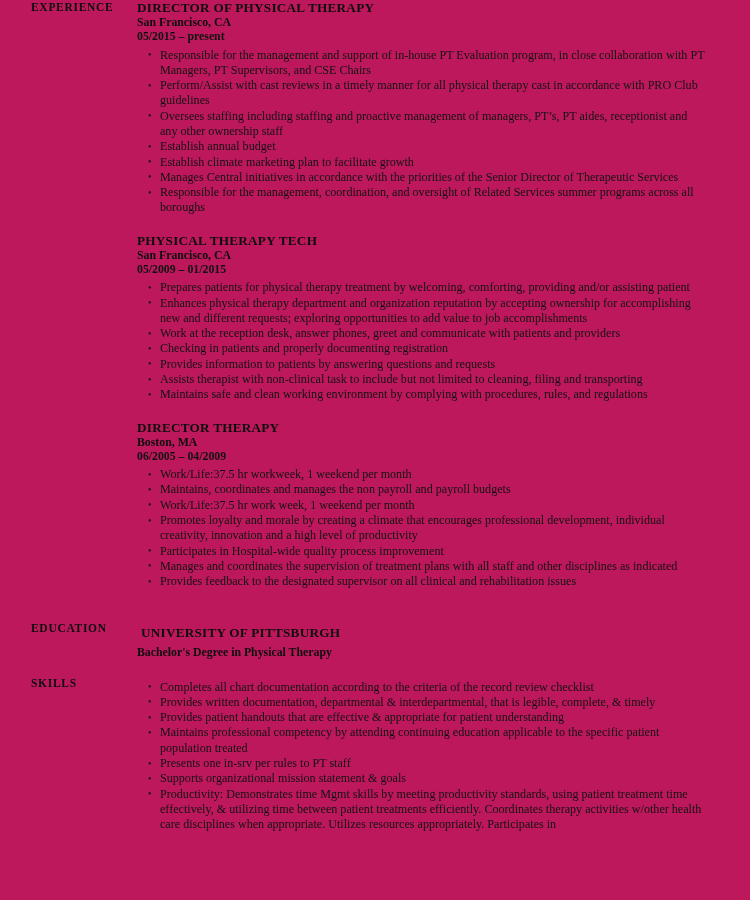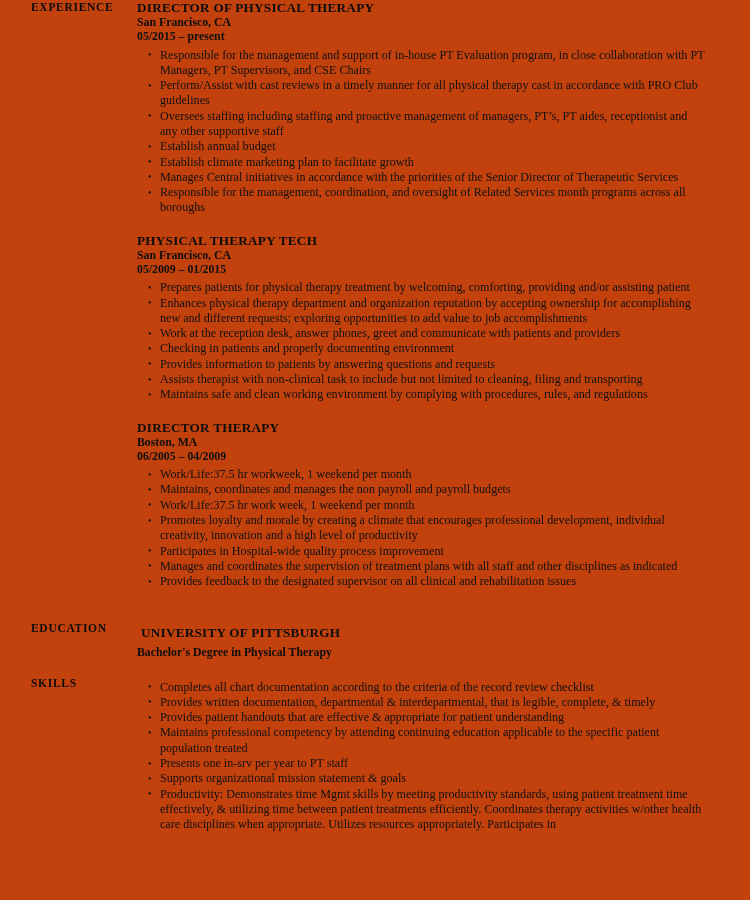--- a/index.html
+++ b/index.html
@@ -13,21 +13,21 @@
     width: 750px;
     height: 900px;
     overflow: hidden;
     font-family: "Liberation Serif", "DejaVu Serif", serif;
     color: #111111;
     position: relative;
   }
   .page {
     width: 750px;
     height: 900px;
-    background: #c2410c;
+    background: #be185d;
     padding: 0;
     overflow: hidden;
     position: relative;
   }
   .resume-section {
     display: flex;
     flex-direction: row;
     align-items: flex-start;
     width: 100%;
   }
@@ -131,39 +131,39 @@
     </div>
     <div class="section-body-col">
 
       <div class="job-entry">
         <div class="job-title">DIRECTOR OF PHYSICAL THERAPY</div>
         <div class="job-location">San Francisco, CA</div>
         <div class="job-dates">05/2015 – present</div>
         <ul class="bullets bullets-pad">
           <li>Responsible for the management and support of in-house PT Evaluation program, in close collaboration with PT Managers, PT Supervisors, and CSE Chairs</li>
           <li>Perform/Assist with cast reviews in a timely manner for all physical therapy cast in accordance with PRO Club guidelines</li>
-          <li>Oversees staffing including staffing and proactive management of managers, PT’s, PT aides, receptionist and any other supportive staff</li>
+          <li>Oversees staffing including staffing and proactive management of managers, PT’s, PT aides, receptionist and any other ownership staff</li>
           <li>Establish annual budget</li>
           <li>Establish climate marketing plan to facilitate growth</li>
           <li>Manages Central initiatives in accordance with the priorities of the Senior Director of Therapeutic Services</li>
-          <li>Responsible for the management, coordination, and oversight of Related Services month programs across all boroughs</li>
+          <li>Responsible for the management, coordination, and oversight of Related Services summer programs across all boroughs</li>
         </ul>
       </div>
 
       <div class="gap-after-job"></div>
 
       <div class="job-entry">
         <div class="job-title">PHYSICAL THERAPY TECH</div>
         <div class="job-location">San Francisco, CA</div>
         <div class="job-dates">05/2009 – 01/2015</div>
         <ul class="bullets bullets-pad">
           <li>Prepares patients for physical therapy treatment by welcoming, comforting, providing and/or assisting patient</li>
           <li>Enhances physical therapy department and organization reputation by accepting ownership for accomplishing new and different requests; exploring opportunities to add value to job accomplishments</li>
           <li>Work at the reception desk, answer phones, greet and communicate with patients and providers</li>
-          <li>Checking in patients and properly documenting environment</li>
+          <li>Checking in patients and properly documenting registration</li>
           <li>Provides information to patients by answering questions and requests</li>
           <li>Assists therapist with non-clinical task to include but not limited to cleaning, filing and transporting</li>
           <li>Maintains safe and clean working environment by complying with procedures, rules, and regulations</li>
         </ul>
       </div>
 
       <div class="gap-after-job"></div>
 
       <div class="job-entry">
         <div class="job-title">DIRECTOR THERAPY</div>
@@ -200,20 +200,20 @@
   <div class="resume-section clip-bottom">
     <div class="section-label-col">
       <div class="section-label">SKILLS</div>
     </div>
     <div class="section-body-col">
       <ul class="bullets">
         <li>Completes all chart documentation according to the criteria of the record review checklist</li>
         <li>Provides written documentation, departmental &amp; interdepartmental, that is legible, complete, &amp; timely</li>
         <li>Provides patient handouts that are effective &amp; appropriate for patient understanding</li>
         <li>Maintains professional competency by attending continuing education applicable to the specific patient population treated</li>
-        <li>Presents one in-srv per year to PT staff</li>
+        <li>Presents one in-srv per rules to PT staff</li>
         <li>Supports organizational mission statement &amp; goals</li>
         <li>Productivity: Demonstrates time Mgmt skills by meeting productivity standards, using patient treatment time effectively, &amp; utilizing time between patient treatments efficiently. Coordinates therapy activities w/other health care disciplines when appropriate. Utilizes resources appropriately. Participates in</li>
       </ul>
     </div>
   </div>
 
 </div>
 
 </body></html>

